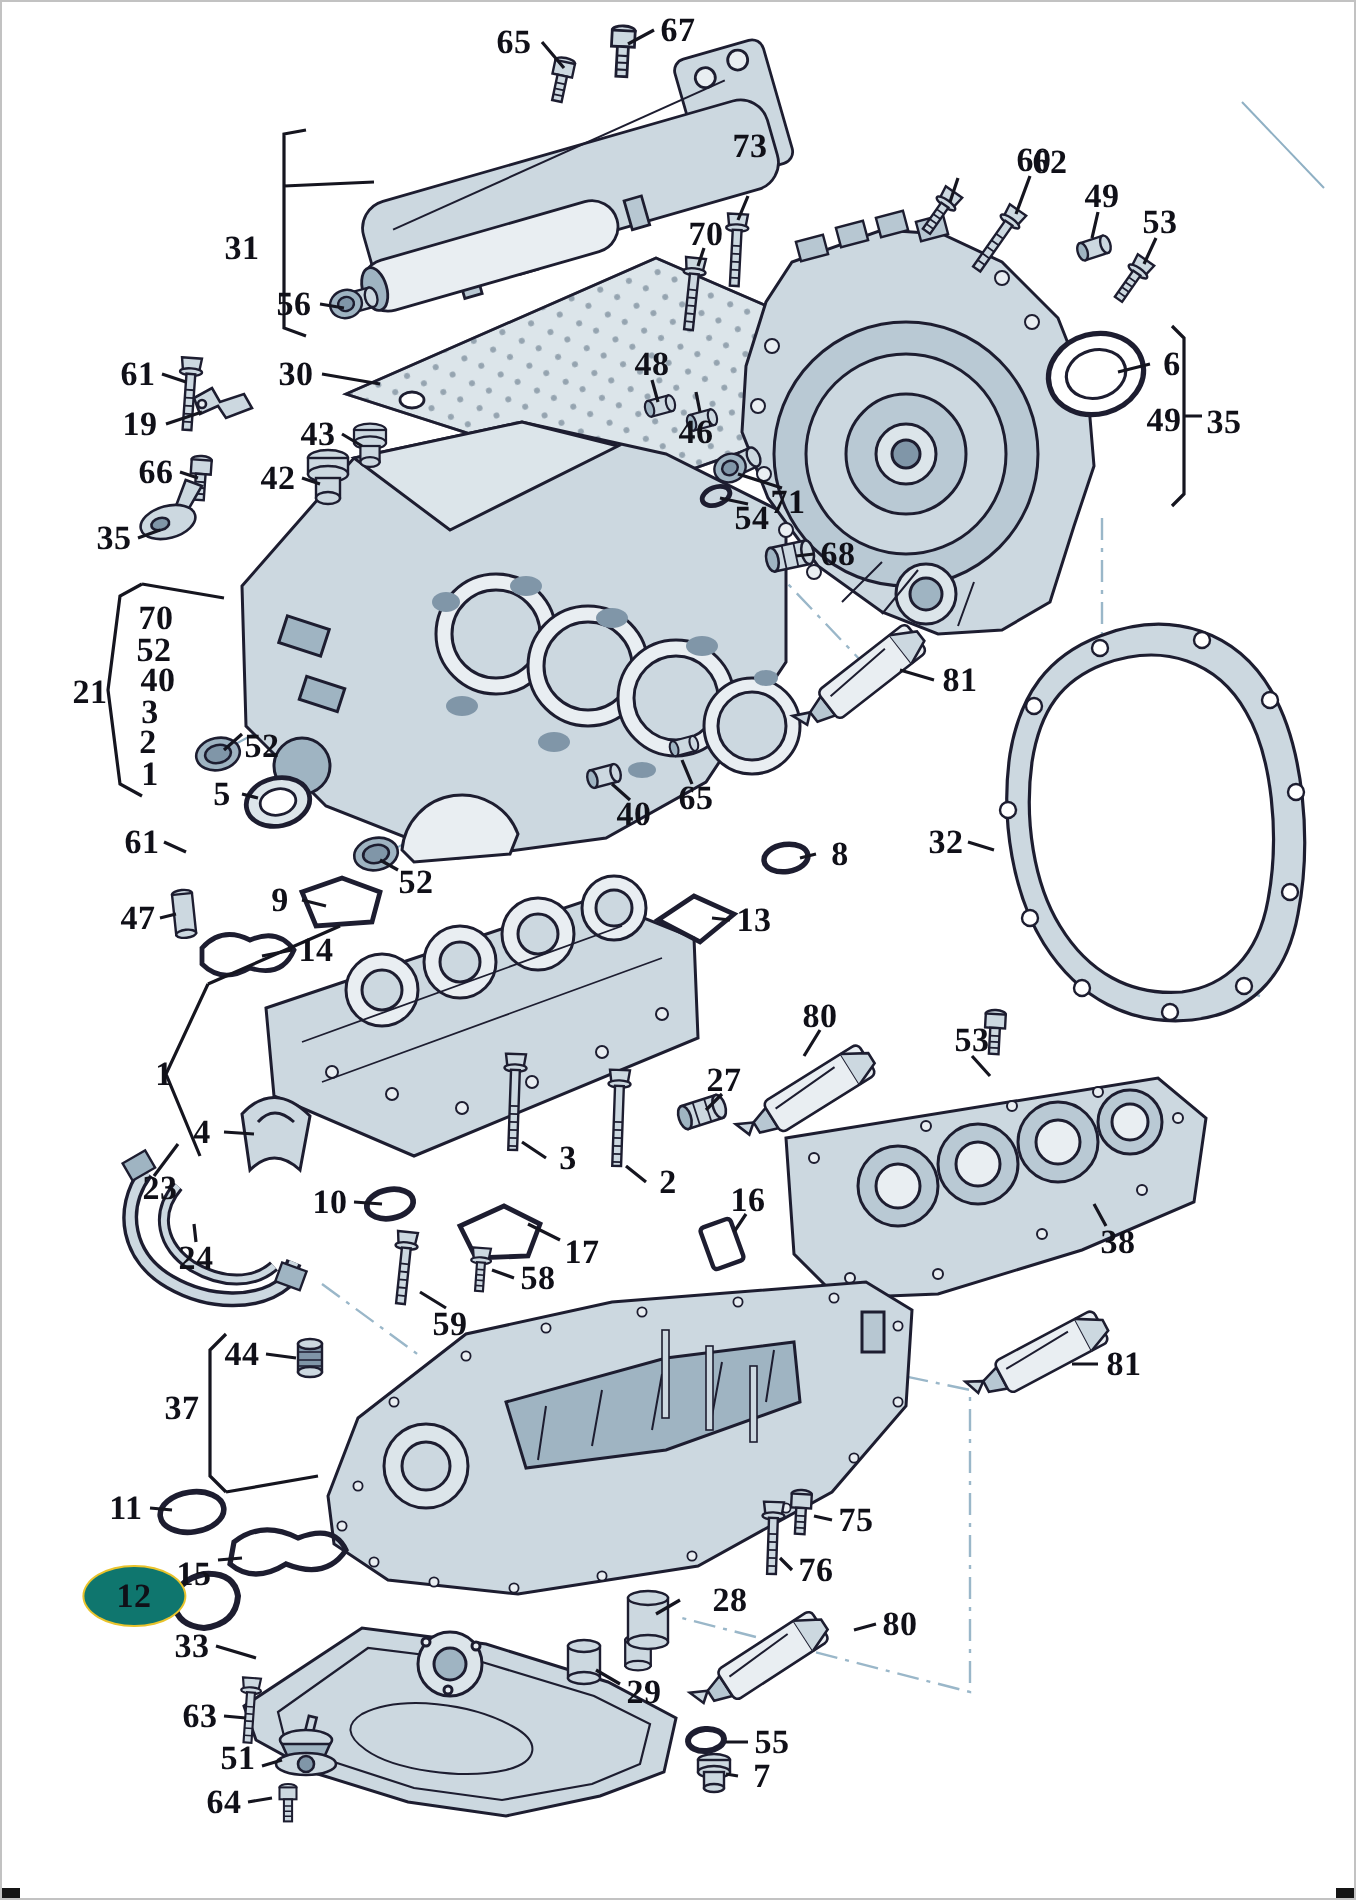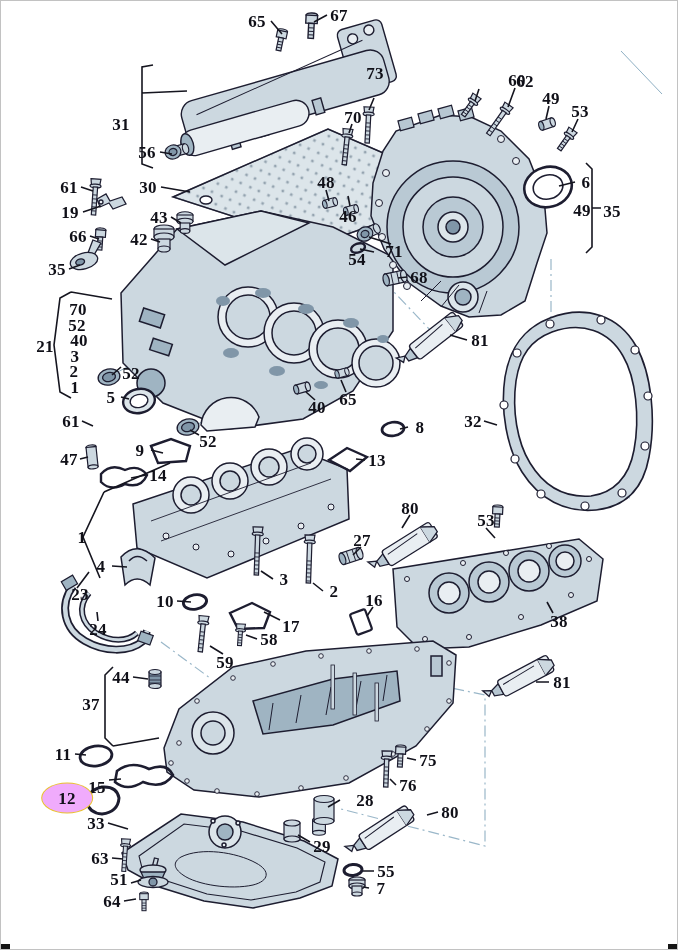--- a/index.html
+++ b/index.html
@@ -1,21 +1,21 @@
 <!DOCTYPE html>
 <html><head>
 <meta charset="utf-8">
 <style>
   html,body{margin:0;padding:0;background:#888;}
   .stage{position:relative;width:678px;height:950px;background:#fff;border:1px solid #c2c2c2;
          box-sizing:border-box;overflow:hidden;font-family:"Liberation Serif",serif;margin:0 auto;}
   .stage svg{position:absolute;left:0;top:0;}
   .callout{position:absolute;transform:translate(-50%,-50%);font-weight:bold;font-size:17px;
            line-height:1;color:#101018;white-space:nowrap;z-index:5;letter-spacing:.3px;}
-  .callout.hl{background:#f0abfc;border-radius:50%;padding:6px 16px;box-shadow:0 0 0 1px #e9c32b;}
+  .callout.hl{background:#0f766e;border-radius:50%;padding:6px 16px;box-shadow:0 0 0 1px #e9c32b;}
   .corner{position:absolute;background:#151515;width:9px;height:5px;z-index:6;}
   .corner.bl{left:0;bottom:0;} .corner.br{right:0;bottom:0;}
 </style>
 </head>
 <body>
 
 <div class="stage">
 <svg width="678" height="950" viewBox="0 0 678 950">
   <defs>
     <pattern id="dots" width="15" height="13" patternUnits="userSpaceOnUse" patternTransform="rotate(-17)">
@@ -453,21 +453,21 @@
       <div class="callout" style="left: 347px; top: 187px; margin-top: 28px;">46</div>
       <div class="callout" style="left: 374px; top: 72px;">73</div>
       <div class="callout" style="left: 352px; top: 116px;">70</div>
       <div class="callout" style="left: 480px; top: 80px; margin-left: 44px;">62</div>
       <div class="callout" style="left: 516px; top: 79px;">60</div>
       <div class="callout" style="left: 550px; top: 97px;">49</div>
       <div class="callout" style="left: 579px; top: 110px;">53</div>
       <div class="callout" style="left: 585px; top: 181px;">6</div>
       <div class="callout" style="left: 581px; top: 209px;">49</div>
       <div class="callout" style="left: 611px; top: 210px;">35</div>
-      <div class="callout" style="left: 356px; top: 258px;">54</div>
+      <div class="callout" style="left: 375px; top: 258px;">54</div>
       <div class="callout" style="left: 393px; top: 250px;">71</div>
       <div class="callout" style="left: 418px; top: 276px;">68</div>
       <div class="callout" style="left: 479px; top: 339px;">81</div>
       <div class="callout" style="left: 472px; top: 420px;">32</div>
       <div class="callout" style="left: 44px; top: 345px;">21</div>
       <div class="callout" style="left: 77px; top: 308px;">70</div>
       <div class="callout" style="left: 76px; top: 324px;">52</div>
       <div class="callout" style="left: 78px; top: 339px;">40</div>
       <div class="callout" style="left: 74px; top: 355px;">3</div>
       <div class="callout" style="left: 73px; top: 370px;">2</div>

